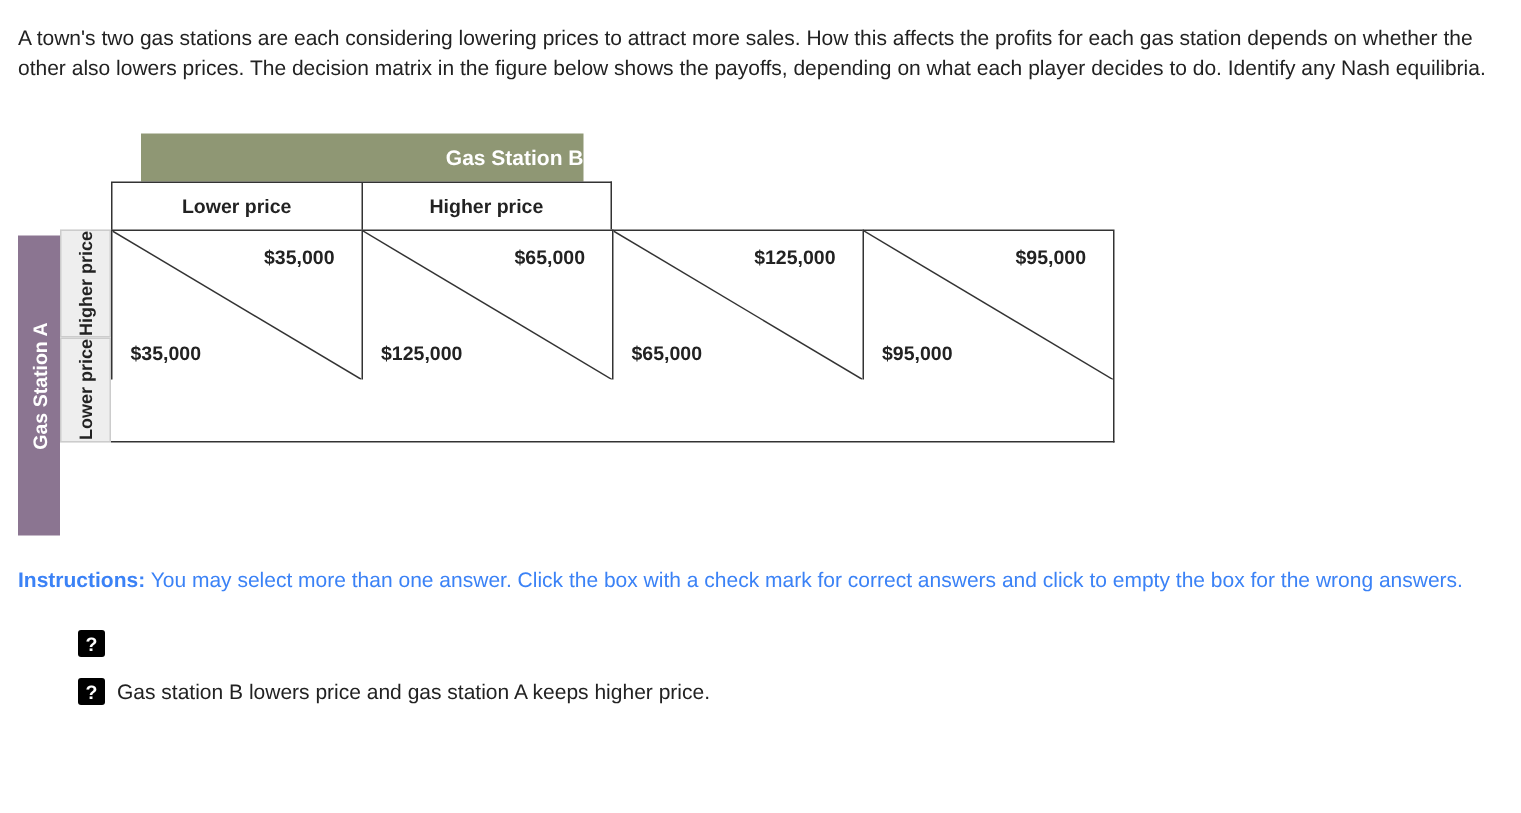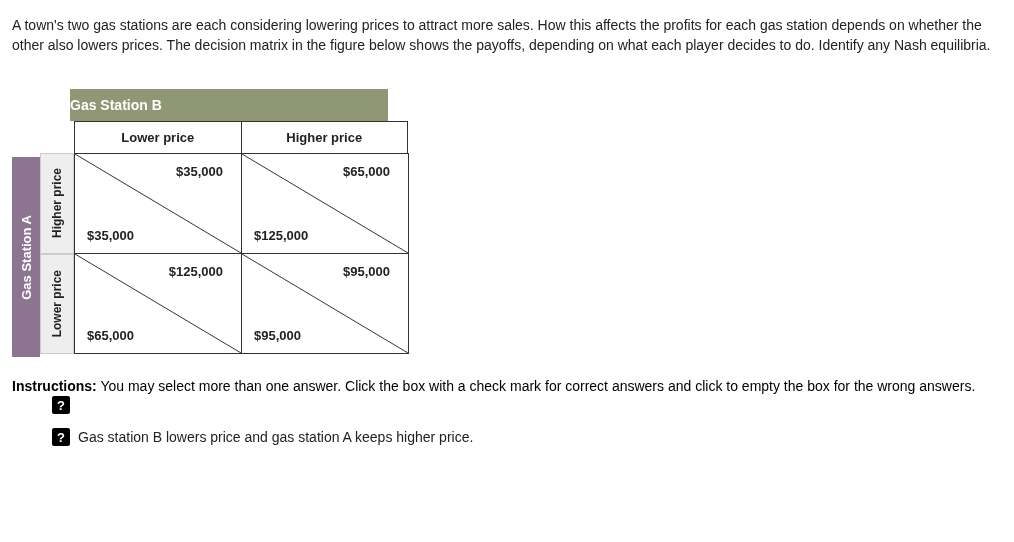--- a/index.html
+++ b/index.html
@@ -23,26 +23,26 @@
     width: 28px;
     margin-top: 68px;
     height: 200px;
   }
   .rowhead-outer span { writing-mode: vertical-rl; transform: rotate(180deg); font-weight: bold; font-size: 13px; }
 
   .matrix { display: inline-block; }
   .top-band {
     background: #8f9774;
     color: #fff;
-    text-align: left;
+    text-align: right;
     font-weight: bold;
     font-size: 14px;
     padding: 8px 0;
-    margin-left: 30px;
-    width: 318px;
+    margin-left: 54px;
+    width: 295px;
   }
   .colheads {
     display: flex;
     margin-left: 34px;
     border-top: 1px solid #333;
     border-right: 1px solid #333;
     width: 334px;
   }
   .colheads div {
     flex: 1;
@@ -57,33 +57,33 @@
   .rowlabels div {
     flex: 1;
     display: flex;
     align-items: center;
     justify-content: center;
     background: #eee;
     border: 1px solid #ccc;
   }
   .rowlabels div span { writing-mode: vertical-rl; transform: rotate(180deg); font-weight: bold; font-size: 12px; }
 
-  .grid { display: flex; flex-direction: column; border-bottom: 1px solid #333; border-right: 1px solid #333; }
+  .grid { display: flex; border-bottom: 1px solid #333; border-right: 1px solid #333; }
   .grow { display: flex; height: 100px; }
   .cell {
     width: 167px;
     border-left: 1px solid #333;
     border-top: 1px solid #333;
     position: relative;
   }
   .cell svg { position: absolute; top:0; left:0; width:100%; height:100%; }
   .pay-top { position: absolute; top: 10px; right: 18px; font-weight: bold; font-size: 13px; }
   .pay-bot { position: absolute; bottom: 10px; left: 12px; font-weight: bold; font-size: 13px; }
 
-  .instructions { color: #000000; font-size: 14px; line-height:1.35; }
+  .instructions { color: #3b82f6; font-size: 14px; margin-bottom: 24px; line-height:1.35; }
   .instructions b { font-weight: bold; }
 
   .answers { padding-left: 40px; }
   .ans-row { display: flex; align-items: center; gap: 8px; margin-bottom: 14px; font-size: 14px; }
   .chk {
     width: 18px; height: 18px;
     background: #000;
     color: #fff;
     display: flex;
     align-items: center;

